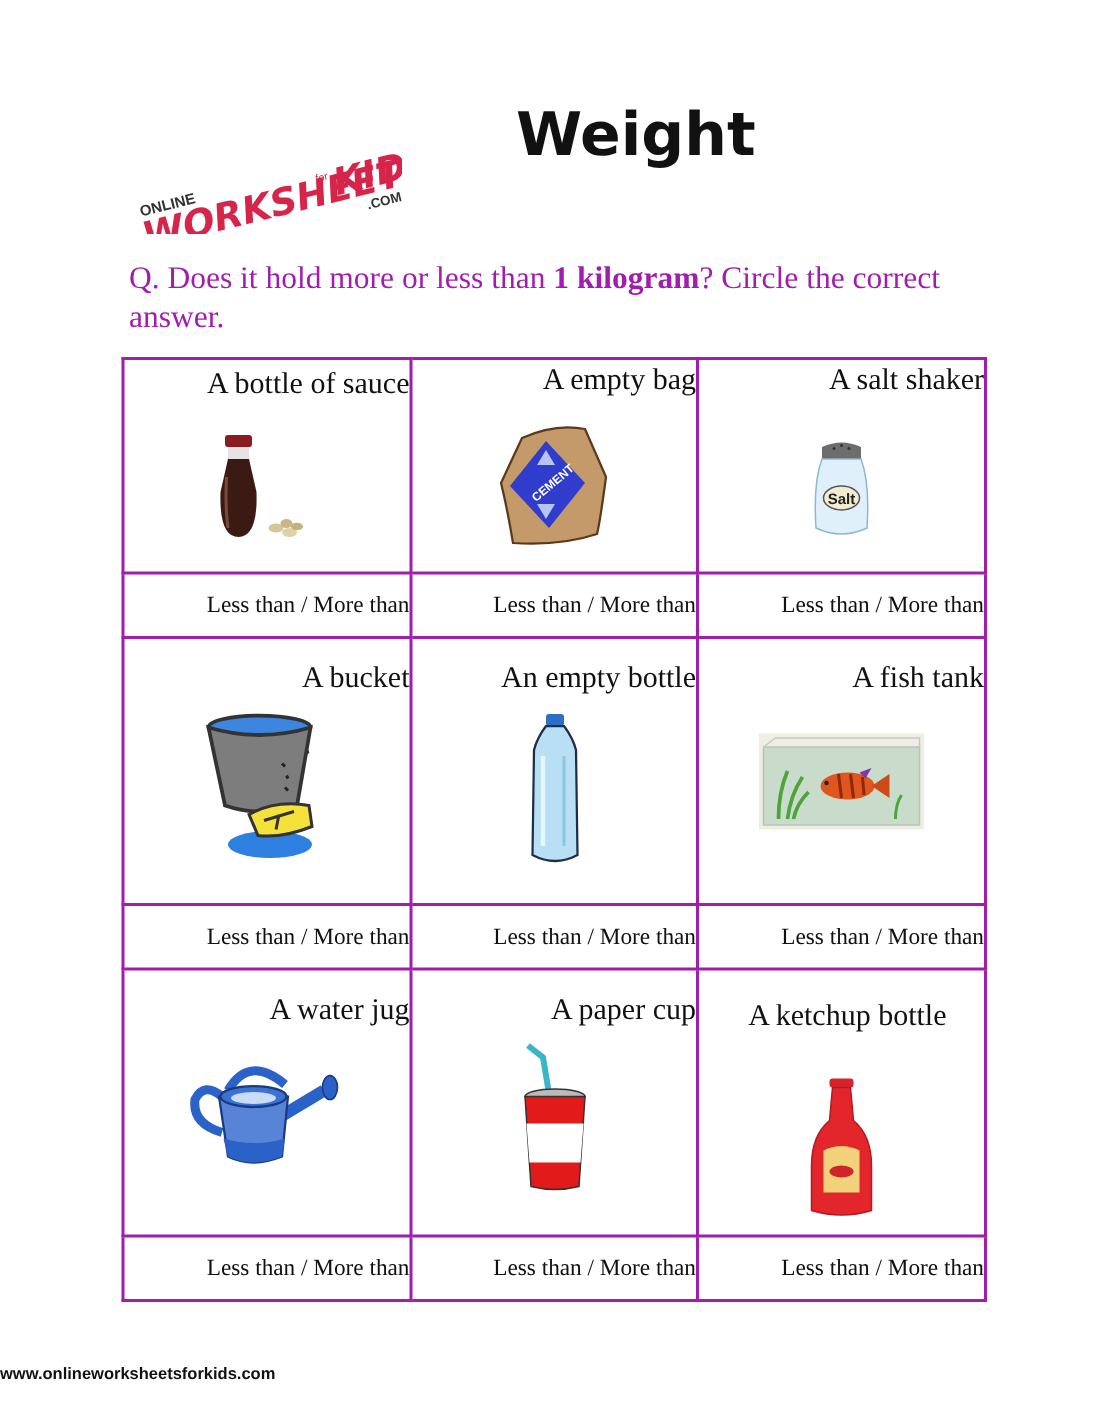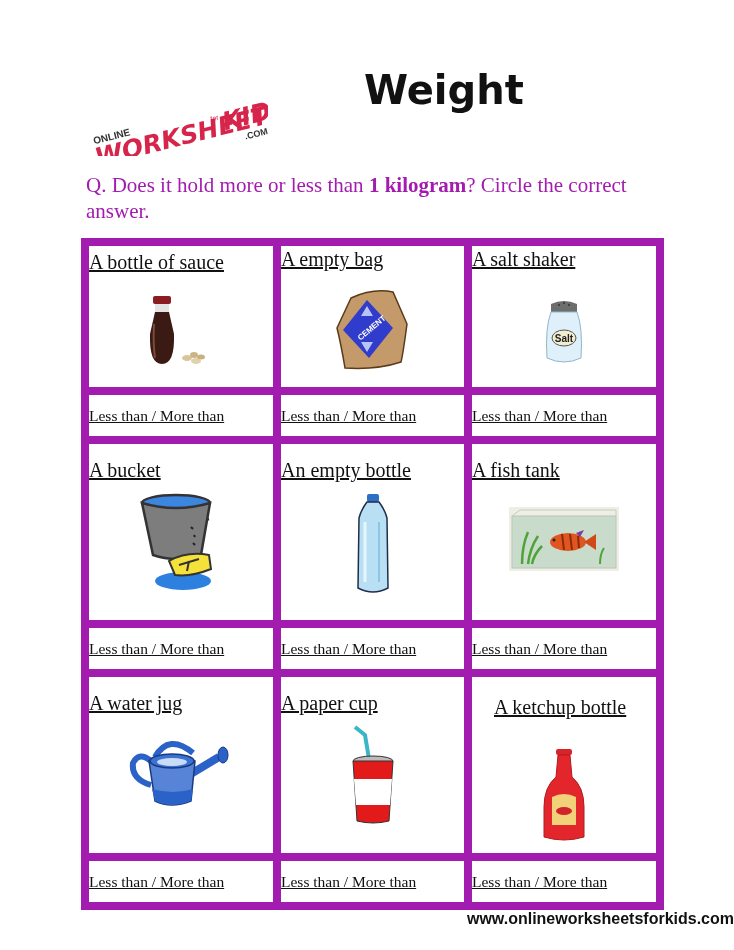--- a/index.html
+++ b/index.html
@@ -1,28 +1,28 @@
 <!DOCTYPE html>
 <html><head>
 <meta charset="utf-8">
 <style>
   html, body { margin: 0; padding: 0; background: #ffffff; }
   body { width: 734px; height: 950px; position: relative; overflow: hidden; font-family: "Liberation Serif", serif; color: #111; }
   .logo { position: absolute; left: 78px; top: 46px; width: 190px; height: 110px; }
-  .title { position: absolute; left: 364px; top: 70px; font-family: "DejaVu Sans", sans-serif; font-size: 40px; font-weight: bold; letter-spacing: 0px; color: #111; line-height: 1; }
+  .title { position: absolute; left: 344px; top: 70px; font-family: "DejaVu Sans", sans-serif; font-size: 40px; font-weight: bold; letter-spacing: 0px; color: #111; line-height: 1; }
   .question { position: absolute; left: 86px; top: 172px; width: 570px; font-size: 21px; line-height: 26px; color: #a21caf; }
   .question b { font-weight: bold; }
   .grid { position: absolute; left: 81px; top: 238px; width: 577px; border-collapse: collapse; table-layout: fixed; }
-  .grid td { border: 8px solid #a21caf; padding: 0; vertical-align: top; text-align: left; text-decoration: underline; }
+  .grid td { border: 2px solid #a21caf; padding: 0; vertical-align: top; text-align: right; }
   .item-cell { height: 141px; position: relative; }
   .answer-cell { height: 41px; vertical-align: middle !important; margin-left: 32px; }
   .item-label { display: block; font-size: 20px; line-height: 22px; padding-top: 15px; }
   .answer-text { font-size: 15.5px; }
   .pic { position: absolute; left: 0; right: 0; margin: 0 auto; }
-  .footer { position: absolute; left: 0; width: 800px; top: 910px; text-align: right; font-family: "Liberation Sans", sans-serif; font-weight: bold; font-size: 16px; color: #111; }
+  .footer { position: absolute; left: 0; width: 800px; top: 910px; text-align: left; font-family: "Liberation Sans", sans-serif; font-weight: bold; font-size: 11px; color: #111; }
 </style>
 </head>
 <body>
 
 <div class="logo">
   <svg width="190" height="110" viewBox="0 0 190 110">
     <g transform="rotate(-14 95 55)">
       <text x="8" y="78" font-family="Liberation Sans, sans-serif" font-size="10" font-weight="bold" fill="#333">ONLINE</text>
       <text x="6" y="100" font-family="DejaVu Sans, sans-serif" font-size="25" font-weight="bold" fill="#d6244a" font-style="italic">WORKSHEETS</text>
       <text x="127" y="84" font-family="Liberation Sans, sans-serif" font-size="7" fill="#d6244a">for</text>

